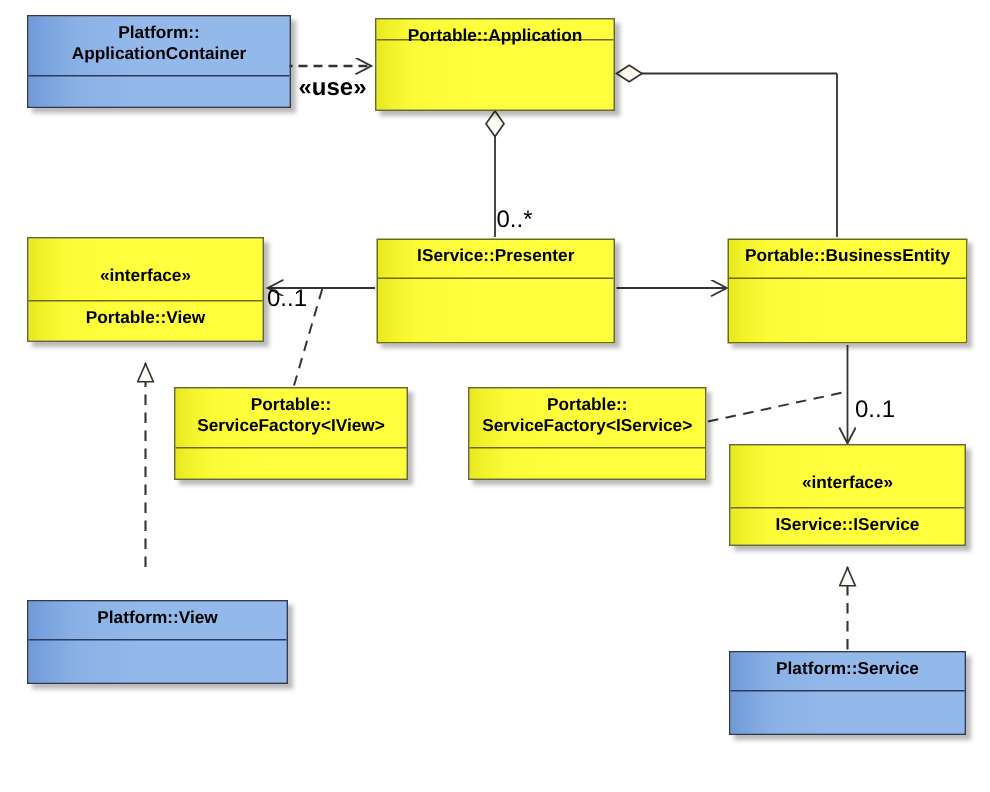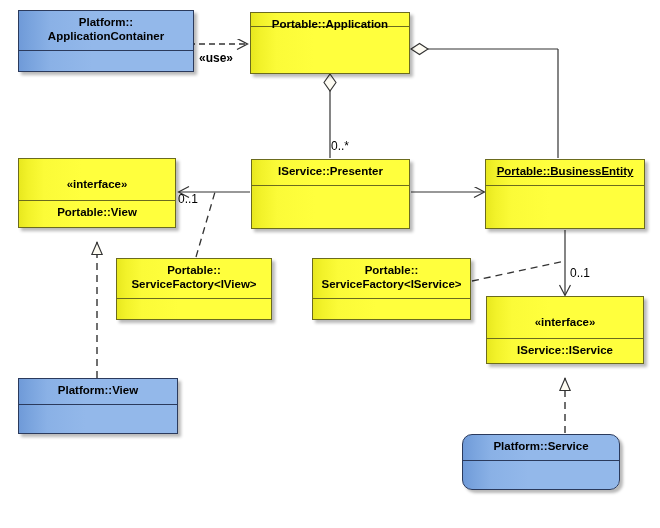--- a/index.html
+++ b/index.html
@@ -53,21 +53,21 @@
     padding: 4px 3px 4px 3px;
     white-space: pre-line;
   }
   .uml-class.yellow .uml-head { border-bottom: 1px solid #6b6b1e; }
   .uml-class.blue  .uml-head { border-bottom: 1px solid #2b3a5c; }
   .uml-body {
     width: 100%;
   }
   .edge-label {
     position: absolute;
-    font-size: 12px;
+    font-size: 16px;
     font-family: "Liberation Sans", sans-serif;
     color: #000000;
     z-index: 3;
     white-space: nowrap;
     line-height: 11px;
   }
   .stereo { font-weight: bold; }
 </style>
 </head>
 <body>
@@ -149,21 +149,21 @@
     </div>
     <div class="uml-body"></div>
   </div>
 
   <div class="uml-class yellow" style="left:251px; top:159px; width:159px; height:70px;">
     <div class="uml-head" style="height:26px;">IService::Presenter</div>
     <div class="uml-body"></div>
   </div>
 
   <div class="uml-class yellow" style="left:485px; top:159px; width:160px; height:70px;">
-    <div class="uml-head" style="height:26px;text-decoration:underline;">Portable::BusinessEntity</div>
+    <div class="uml-head" style="height:26px;">Portable::BusinessEntity</div>
     <div class="uml-body"></div>
   </div>
 
   <div class="uml-class yellow" style="left:116px; top:258px; width:156px; height:62px;">
     <div class="uml-head" style="height:40px;">Portable::
 ServiceFactory&lt;IView&gt;</div>
     <div class="uml-body"></div>
   </div>
 
   <div class="uml-class yellow" style="left:312px; top:258px; width:159px; height:62px;">
@@ -173,26 +173,26 @@
   </div>
 
   <div class="uml-class yellow" style="left:486px; top:296px; width:158px; height:68px;">
     <div class="uml-head" style="height:42px;">
       <span class="stereo">«interface»</span><br>
       <span>IService::IService</span>
     </div>
     <div class="uml-body"></div>
   </div>
 
-  <div class="uml-class blue" style="left:18px; top:378px; width:160px; height:56px;">
+  <div class="uml-class blue" style="left:18px; top:400px; width:174px; height:56px;">
     <div class="uml-head" style="height:26px;">Platform::View</div>
     <div class="uml-body"></div>
   </div>
 
-  <div class="uml-class blue" style="left:462px; top:434px; width:158px; height:56px;border-radius:10px;">
+  <div class="uml-class blue" style="left:486px; top:434px; width:158px; height:56px;">
     <div class="uml-head" style="height:26px;">Platform::Service</div>
     <div class="uml-body"></div>
   </div>
 
   <div class="edge-label" style="left:199px; top:53px; font-weight:bold;">«use»</div>
 
   <div class="edge-label" style="left:331px; top:141px;">0..*</div>
 
   <div class="edge-label" style="left:178px; top:194px;">0..1</div>
 

